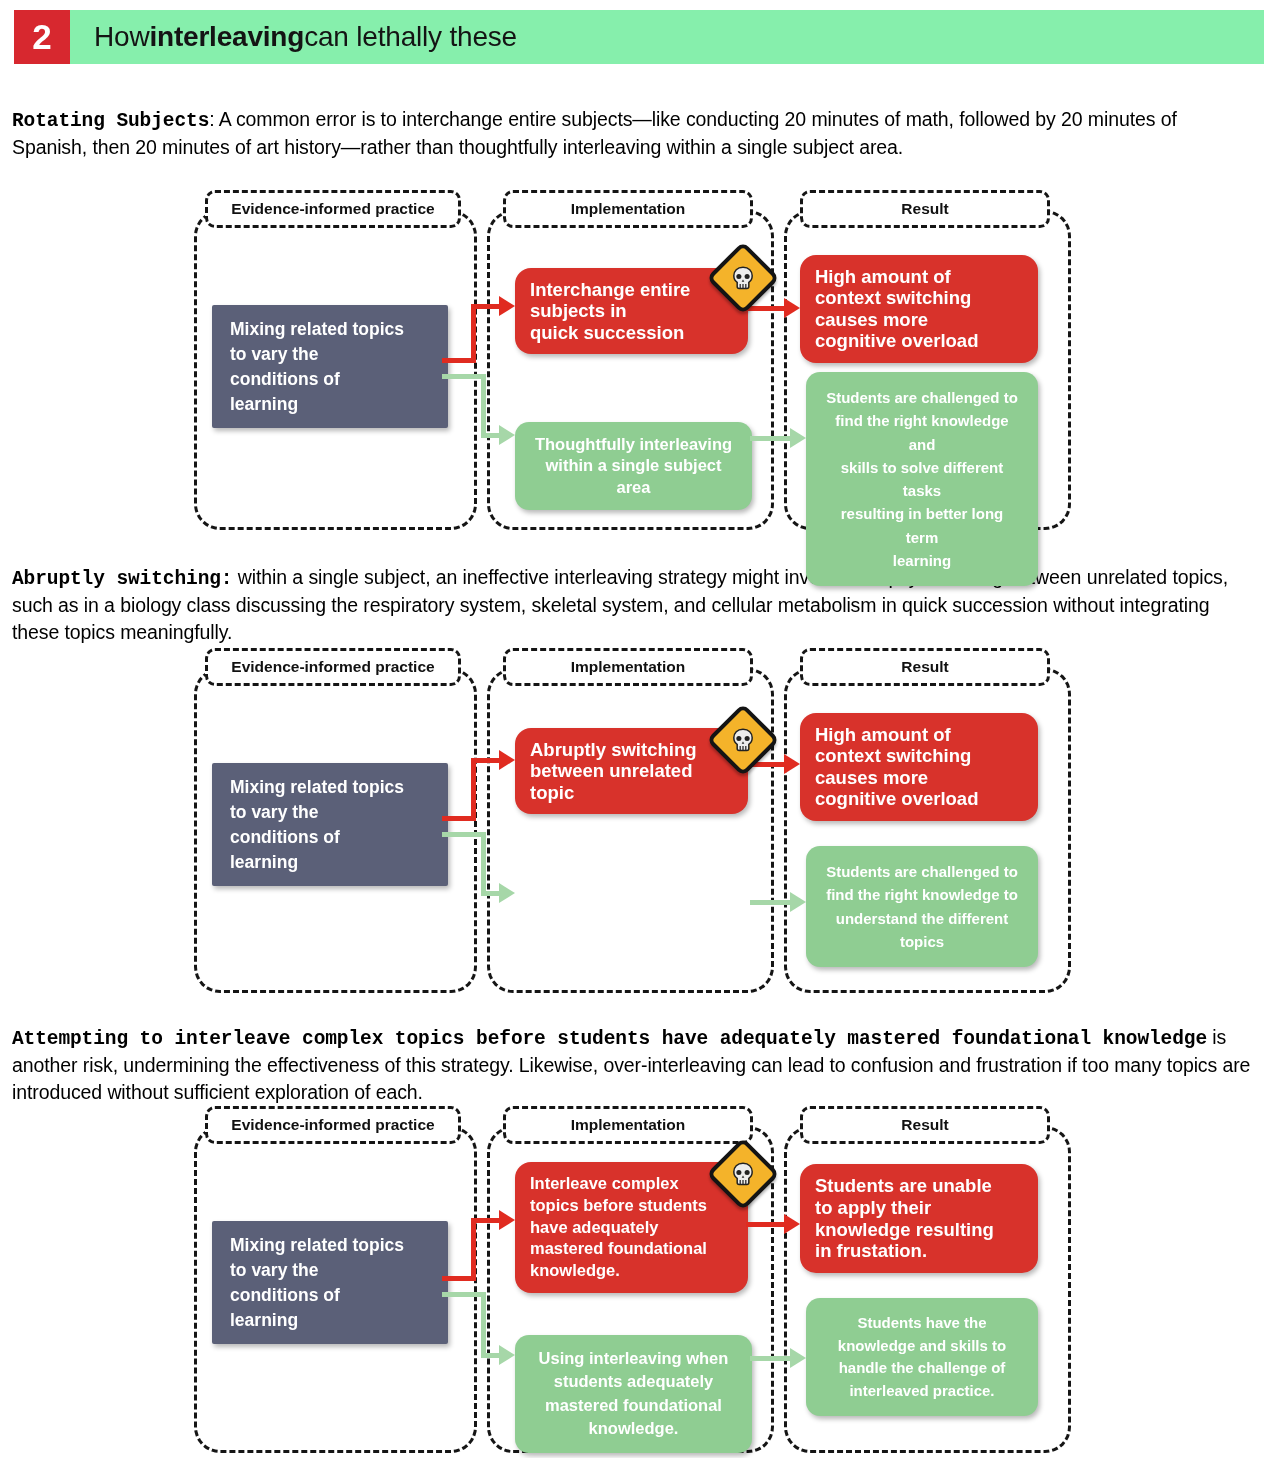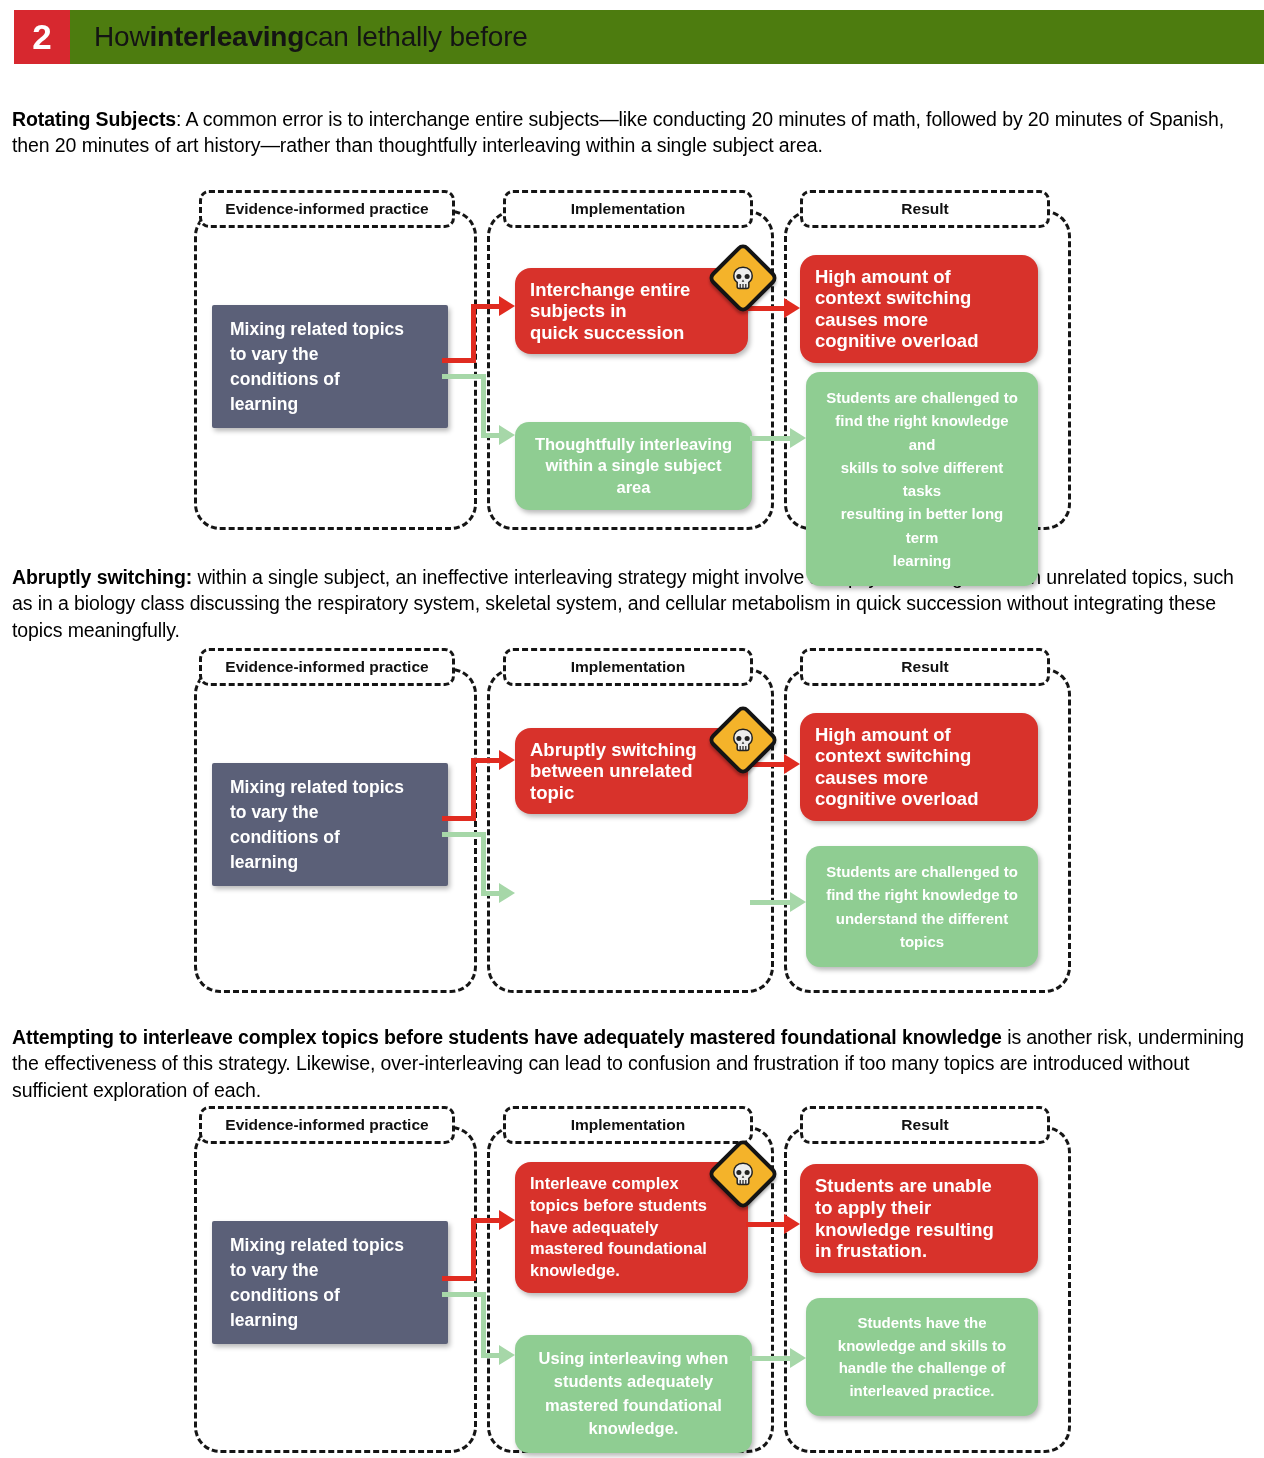--- a/index.html
+++ b/index.html
@@ -4,40 +4,40 @@
 <style>
   html,body{margin:0;padding:0;}
   body{
     width:1264px;height:1458px;position:relative;overflow:hidden;
     background:#ffffff;font-family:"Liberation Sans",sans-serif;color:#000;
   }
   
   .header{position:absolute;left:14px;top:10px;width:1250px;height:54px;display:flex;}
   .badge{width:56px;height:54px;background:#d7282f;color:#fff;font-size:35px;font-weight:bold;
          display:flex;align-items:center;justify-content:center;flex:0 0 auto;}
-  .banner{flex:1;background:#4d7c0f;display:flex;align-items:center;padding-left:24px;
+  .banner{flex:1;background:#86efac;display:flex;align-items:center;padding-left:24px;
           font-size:28px;color:#141414;letter-spacing:-.2px;}
   .banner .bold{font-weight:bold;}
   
   .para{position:absolute;left:12px;width:1242px;font-size:19.5px;line-height:1.37;
         letter-spacing:-.1px;color:#000;}
-  .para .lead{font-weight:bold;}
+  .para .lead{font-weight:bold;font-family:Liberation Mono, monospace;}
   
   .diagram{position:absolute;left:190px;width:875px;}
   .d1{top:190px;height:345px;}
   .d2{top:648px;height:350px;}
   .d3{top:1106px;height:352px;}
   .col{position:absolute;top:20px;bottom:5px;border:3px dashed #151515;border-radius:26px;}
   .col1{left:4px;width:277px;}
   .col2{left:297px;width:281px;}
   .col3{left:594px;width:281px;}
   .col-label{position:absolute;top:0;height:38px;box-sizing:border-box;background:#fff;
              border:3px dashed #151515;border-radius:10px;display:flex;align-items:center;
              justify-content:center;font-size:15.5px;font-weight:bold;z-index:3;color:#111;}
-  .label1{left:9px;width:256px;}
+  .label1{left:15px;width:256px;}
   .label2{left:313px;width:250px;}
   .label3{left:610px;width:250px;}
   
   .box{position:absolute;box-sizing:border-box;color:#fff;font-weight:bold;
        white-space:pre-line;box-shadow:2px 3px 5px rgba(0,0,0,.28);z-index:2;}
   .gray-box{left:22px;top:115px;width:236px;background:#5b6078;border-radius:2px;
             padding:12px 18px;font-size:17.5px;line-height:1.42;}
   .red-box{background:#d8322b;border-radius:16px;padding:11px 15px;font-size:18.5px;line-height:1.16;}
   .green-box{background:#8fcd92;border-radius:14px;padding:12px 16px;font-size:16.5px;line-height:1.3;text-align:center;}
   .impl-bad{left:325px;width:233px;}
@@ -70,21 +70,21 @@
   .d3 .skull-badge{left:527px;top:42px;}
 </style>
 </head>
 <body>
 
 <header class="header">
   <div class="badge">2</div>
   <div class="banner">
     <span>How </span>
       <span class="bold">interleaving</span>
-      <span> can lethally before</span>
+      <span> can lethally these</span>
   </div>
 </header>
 
 <p class="para" style="top:86px;"><span class="lead">Rotating Subjects</span><span>: A common error is to interchange entire subjects—like conducting 20 minutes of math, followed by 20 minutes of Spanish, then 20 minutes of art history—rather than thoughtfully interleaving within a single subject area.</span></p>
 
 <p class="para" style="top:544px;"><span class="lead">Abruptly switching:</span><span> within a single subject, an ineffective interleaving strategy might involve abruptly switching between unrelated topics, such as in a biology class discussing the respiratory system, skeletal system, and cellular metabolism in quick succession without integrating these topics meaningfully.</span></p>
 
 <p class="para" style="top:1004px;"><span class="lead">Attempting to interleave complex topics before students have adequately mastered foundational knowledge</span><span> is another risk, undermining the effectiveness of this strategy. Likewise, over-interleaving can lead to confusion and frustration if too many topics are introduced without sufficient exploration of each.</span></p>
 
 <section class="diagram d1">

